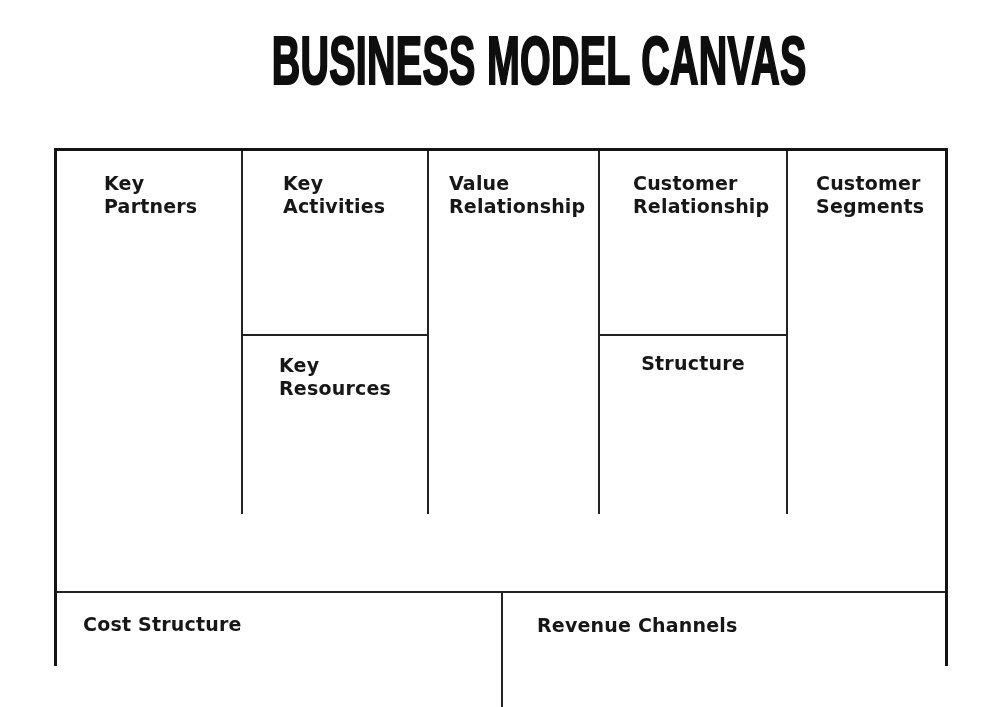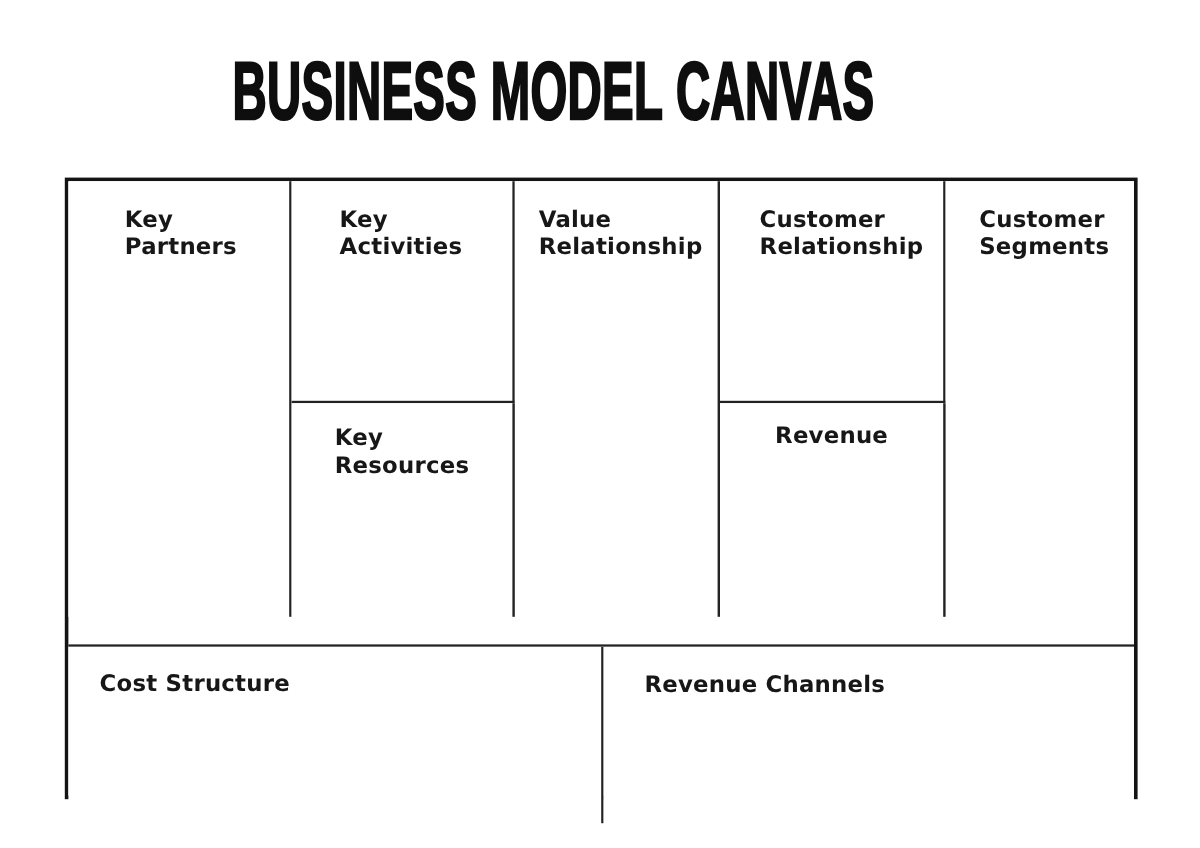--- a/index.html
+++ b/index.html
@@ -12,24 +12,24 @@
     width: 1000px;
     height: 707px;
     background: #ffffff;
     overflow: hidden;
     font-family: "DejaVu Sans", sans-serif;
   }
 
   
   .title-wrap {
     position: absolute;
-    top: 42px;
+    top: 26px;
     left: 0;
     width: 100%;
-    text-align: left;
+    text-align: right;
   }
   .title {
     display: inline-block;
     font-family: "Liberation Sans", sans-serif;
     font-weight: 700;
     font-size: 68px;
     line-height: 1;
     color: #0e0e0e;
     -webkit-text-stroke: 2.2px #0e0e0e;
     letter-spacing: 0.5px;
@@ -47,21 +47,21 @@
     height: 518px;
     box-sizing: border-box;
     border: 3px solid #141414;
     background: #ffffff;
   }
   .bmc-top {
     display: grid;
     grid-template-columns: 186px 186px 171px 188px 1fr;
     grid-template-rows: 185px 178px;
     width: 100%;
-    height: 386px;
+    height: 440px;
     border-radius: 23px;
   }
   .cell {
     box-sizing: border-box;
     background: #ffffff;
   }
   .bline-r { border-right: 2px solid #222222; }
   .bline-b { border-bottom: 2px solid #222222; }
   .span-rows { grid-row: 1 / span 2; }
 
@@ -139,21 +139,21 @@
         <span class="cell-label">Customer
 Segments</span>
       </div>
 
       <div class="cell bline-r pad-key-resources" style="grid-column: 2; grid-row: 2;">
         <span class="cell-label">Key
 Resources</span>
       </div>
 
       <div class="cell bline-r pad-channels" style="grid-column: 4; grid-row: 2;">
-        <span class="cell-label">Revenue</span>
+        <span class="cell-label">Structure</span>
       </div>
 
     </div>
 
     <div class="bmc-bottom">
 
       <div class="cell cell-cost">
         <span class="cell-label">Cost Structure</span>
       </div>
 

